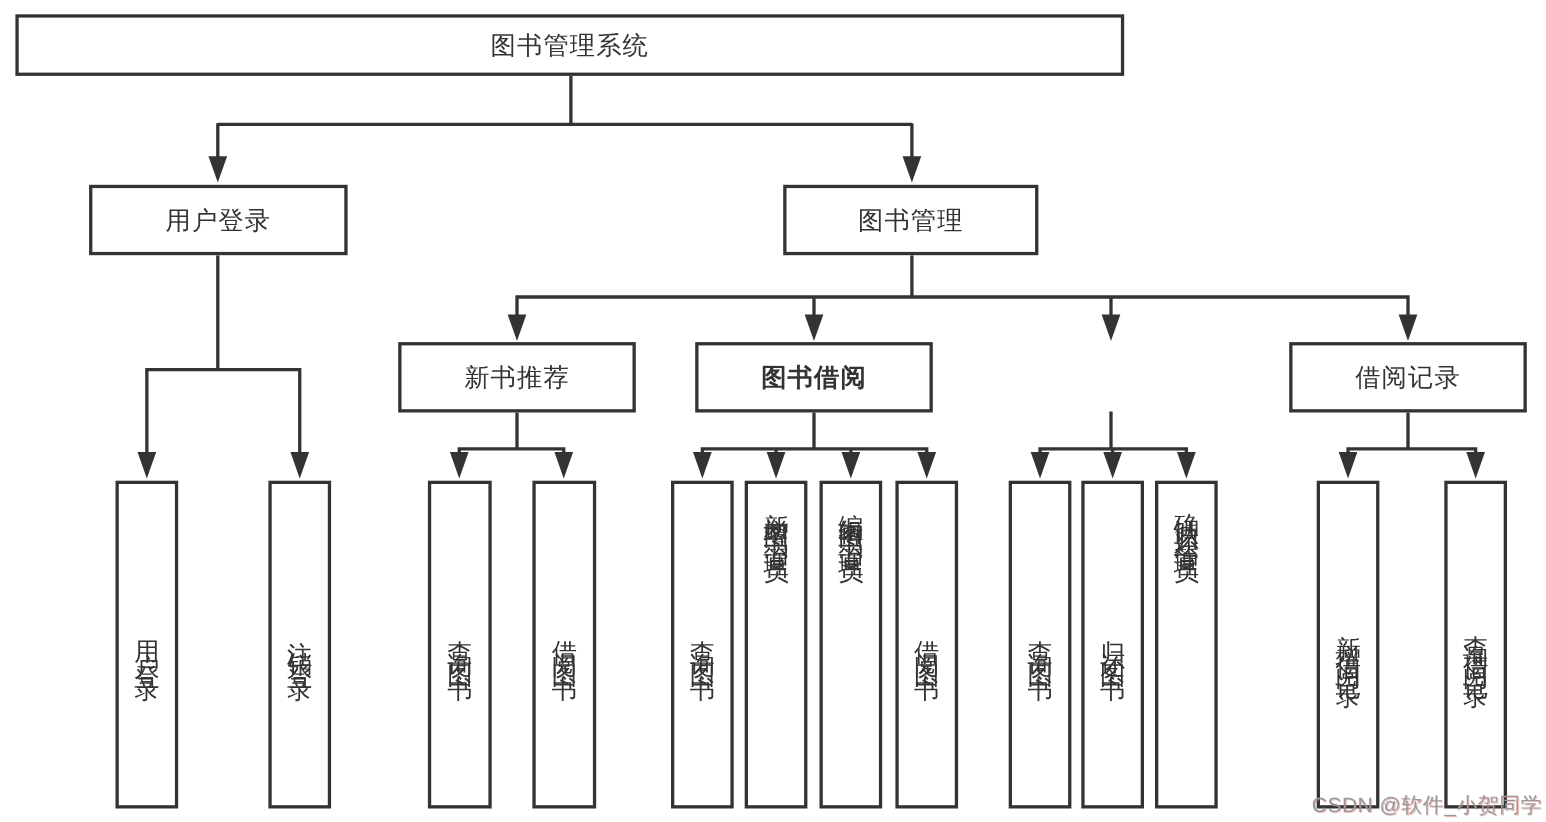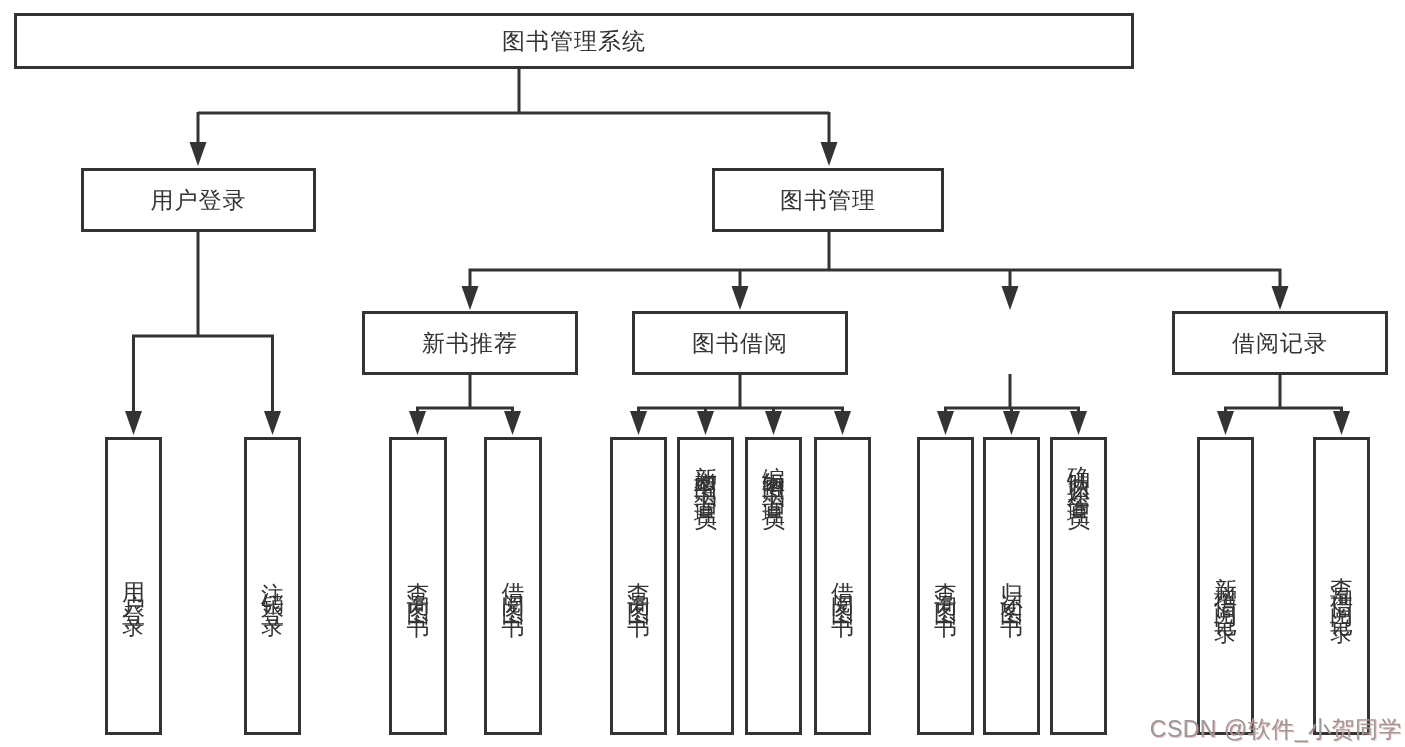--- a/index.html
+++ b/index.html
@@ -31,21 +31,21 @@
     display:block;
   }
   .v4 .vtext{letter-spacing:11px;}
   .v6 .vtext{letter-spacing:9px;}
   .v9{align-items:flex-start;}
   .v9 .vtext{letter-spacing:6px;padding-top:8px;}
   #watermark{
     position:absolute;
     right:3px;
     bottom:2px;
-    font-size:23px;
+    font-size:19px;
     color:#999999;
     letter-spacing:0.5px;
     text-shadow:1px 1px 0 rgba(221,106,106,0.45);
     z-index:3;
     white-space:nowrap;
   }
 </style>
 </head>
 <body>
 
@@ -76,35 +76,35 @@
       <path d="M765,411 L782,411 L773.5,435 Z"></path>
       <path d="M834,411 L851,411 L842.5,435 Z"></path>
       <path d="M937,411 L954,411 L945.5,435 Z"></path>
       <path d="M1003,411 L1020,411 L1011.5,435 Z"></path>
       <path d="M1070,411 L1087,411 L1078.5,435 Z"></path>
       <path d="M1217,411 L1234,411 L1225.5,435 Z"></path>
       <path d="M1333,411 L1350,411 L1341.5,435 Z"></path>
     </g>
   </svg>
 
-  <div class="box hbox" style="left:14px;top:13px;width:1120px;height:56px;">
+  <div class="box hbox" style="left:14px;top:13px;width:1008px;height:56px;">
     <span>图书管理系统</span>
   </div>
 
   <div class="box hbox" style="left:81px;top:168px;width:235px;height:64px;">
     <span>用户登录</span>
   </div>
   <div class="box hbox" style="left:712px;top:168px;width:232px;height:64px;">
     <span>图书管理</span>
   </div>
 
   <div class="box hbox" style="left:362px;top:311px;width:216px;height:64px;">
     <span>新书推荐</span>
   </div>
-  <div class="box hbox" style="left:632px;top:311px;width:216px;height:64px;">
+  <div class="box hbox" style="left:632px;top:311px;width:216px;height:64px;font-weight:bold;">
     <span>图书借阅</span>
   </div>
   <div class="box hbox" style="left:1172px;top:311px;width:216px;height:64px;">
     <span>借阅记录</span>
   </div>
 
   <div class="box vbox v4" style="left:105px;top:437px;width:57px;height:298px;">
     <span class="vtext">用户登录</span>
   </div>
   <div class="box vbox v4" style="left:244px;top:437px;width:57px;height:298px;">

